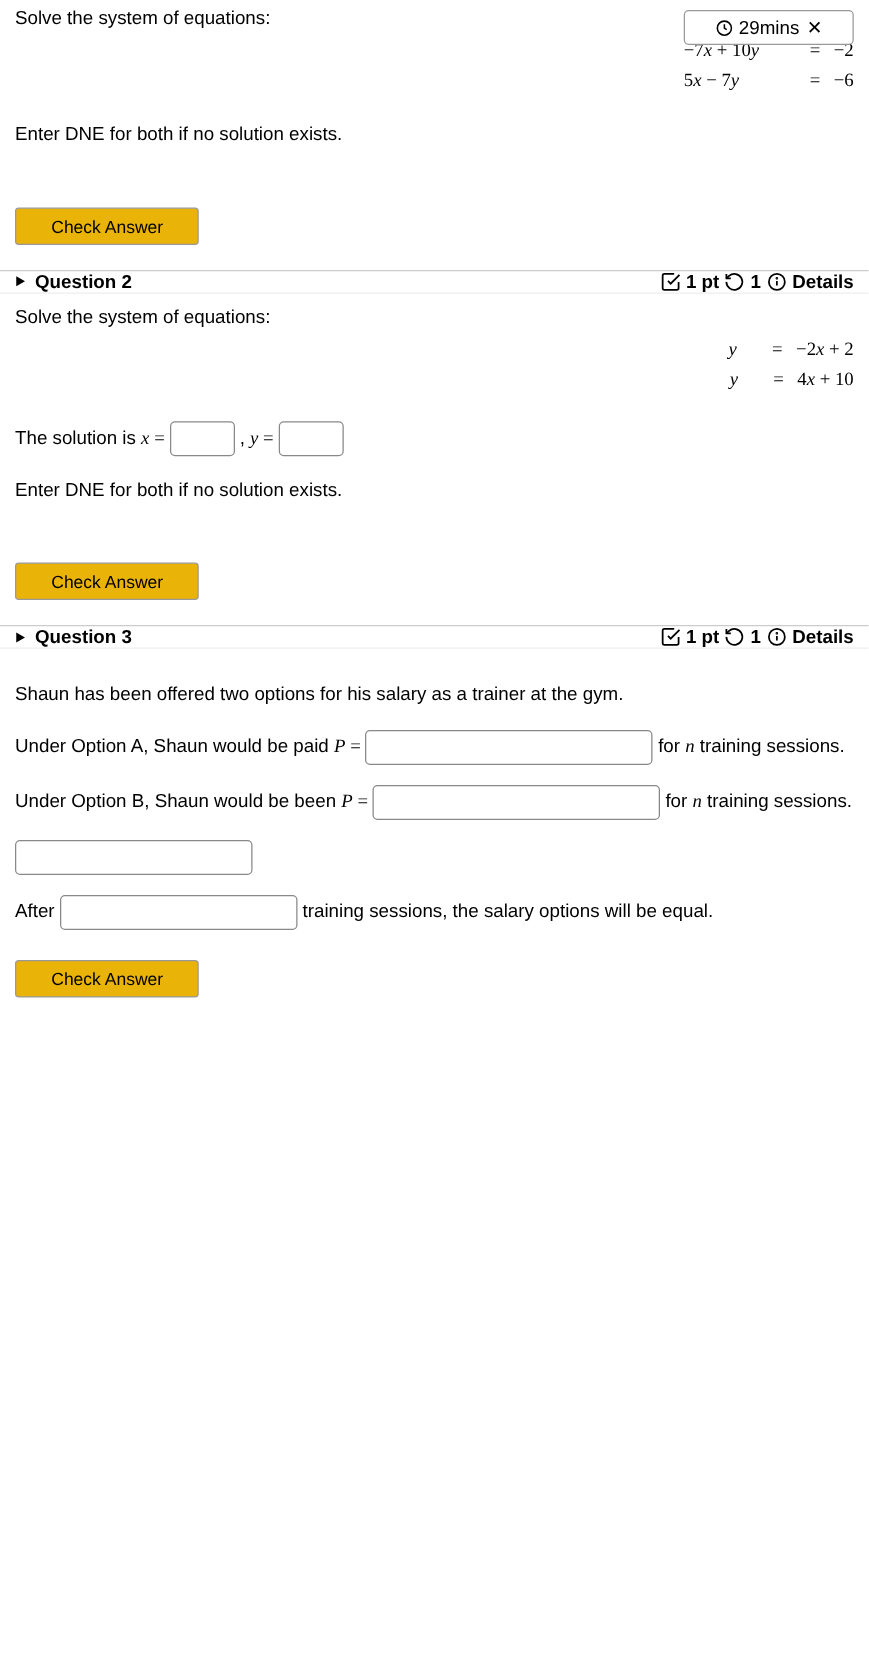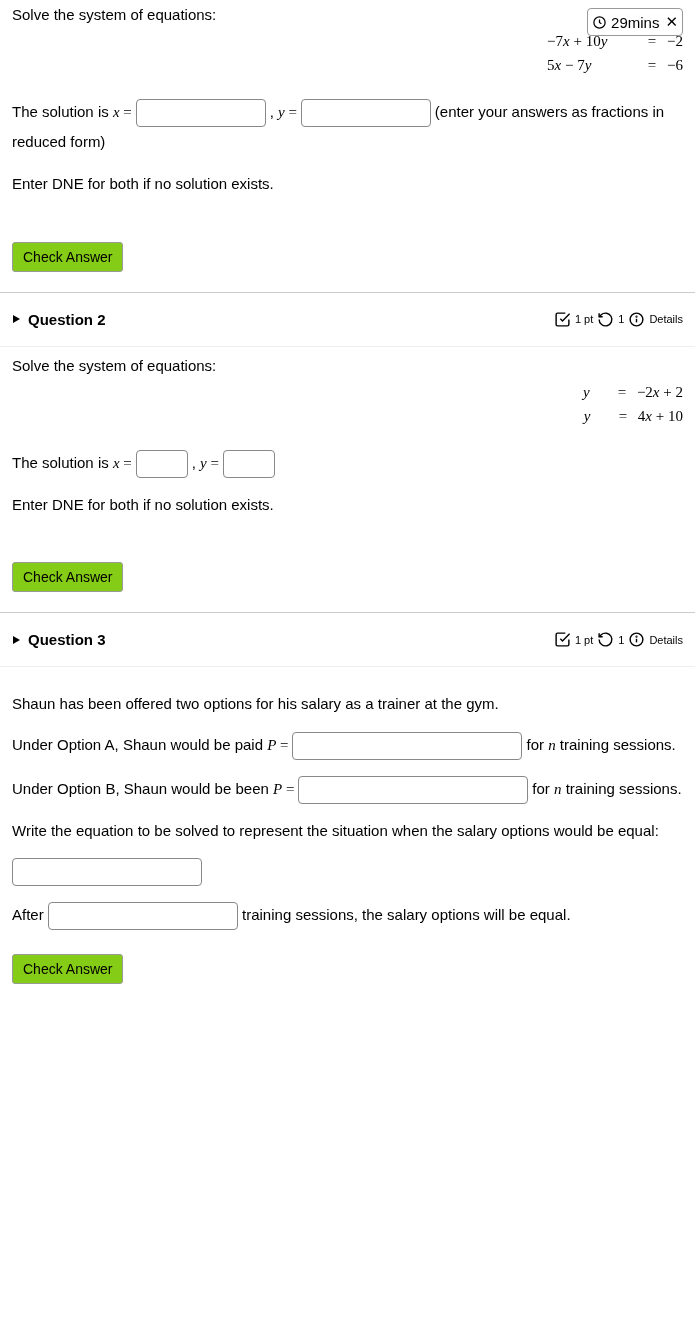--- a/index.html
+++ b/index.html
@@ -9,38 +9,38 @@
   color: #000;
   background: #fff;
   width: 695px;
 }
 .timer-box {
   position: absolute;
   top: 8px;
   right: 12px;
   border: 1px solid #999;
   border-radius: 4px;
-  padding: 4px 4px;
+  padding: 4px 24px;
   display: flex;
   align-items: center;
   gap: 4px;
   background: #fff;
 }
 .timer-box svg { width: 15px; height: 15px; }
 .timer-box .close-x { margin-left: 2px; }
 .question-header {
   display: flex;
   justify-content: space-between;
   align-items: center;
-  padding: 18px 12px;
+  padding: 0 12px;
   border-top: 1px solid #ccc;
   border-bottom: 1px solid #eee;
 }
 .q-title { display: flex; align-items: center; gap: 6px; font-weight: bold; font-size: 15px; }
-.q-meta { display: flex; align-items: center; gap: 4px; font-size: 11px; }
+.q-meta { display: flex; align-items: center; gap: 4px; font-size: 15px; font-weight: bold; }
 .q-meta svg { width: 17px; height: 17px; }
 .eq-table { margin: 6px 0 20px 0; }
 .eq-row { display: flex; align-items: baseline; line-height: 1.6; justify-content: flex-end; }
 .eq-lhs { width: 90px; }
 .eq-eq { width: 30px; text-align: center; }
 .eq-rhs { }
 .math-i { font-family: "Times New Roman", serif; font-style: italic; }
 .math-n { font-family: "Times New Roman", serif; }
 .answer-line { margin: 14px 0; line-height: 2; }
 input.ans-box {
@@ -50,22 +50,22 @@
   padding: 2px 4px;
   font-size: 14px;
   vertical-align: middle;
 }
 input.wider { width: 130px; }
 input.wider2 { width: 230px; }
 input.small { width: 52px; }
 input.med { width: 190px; }
 button.check-btn {
   border: 1px solid #999;
-  background: #84cc16;
-  padding: 6px 10px;
+  background: #eab308;
+  padding: 6px 28px;
   border-radius: 3px;
   font-size: 14px;
   margin-top: 30px;
   cursor: pointer;
 }
 .para { margin: 16px 0; line-height: 1.5; }
 .bullet-svg { width: 10px; height: 10px; }
 .first-block { position: relative; padding-top: 6px; }
 .first-block .q-body { padding: 0 12px 20px 12px; }
 .q-body { padding: 10px 12px 20px 12px; }
@@ -89,27 +89,20 @@
         <span class="eq-lhs"><span class="math-n">−7</span><span class="math-i">x</span><span class="math-n"> + 10</span><span class="math-i">y</span></span>
         <span class="eq-eq math-n">=</span>
         <span class="eq-rhs math-n">−2</span>
       </div>
       <div class="eq-row">
         <span class="eq-lhs"><span class="math-n">5</span><span class="math-i">x</span><span class="math-n"> − 7</span><span class="math-i">y</span></span>
         <span class="eq-eq math-n">=</span>
         <span class="eq-rhs math-n">−6</span>
       </div>
     </div>
-    <div class="answer-line">
-      <span>The solution is </span><span class="math-i">x</span><span class="math-n"> = </span>
-      <input class="ans-box wider" style="">
-      <span>, </span><span class="math-i">y</span><span class="math-n"> = </span>
-      <input class="ans-box wider" style="">
-      <span>(enter your answers as fractions in reduced form)</span>
-    </div>
     <div class="para">Enter DNE for both if no solution exists.</div>
     <button class="check-btn">Check Answer</button>
   </div>
 </div>
 
 <div class="question-header">
   <div class="q-title">
     <svg class="bullet-svg" viewBox="0 0 10 10">
         <path d="M1 1 L8 5 L1 9 Z" fill="#000"></path>
       </svg>
@@ -189,21 +182,20 @@
   <div class="para">
     <span>Under Option A, Shaun would be paid </span><span class="math-i">P</span><span class="math-n"> = </span>
     <input class="ans-box wider2" style="">
     <span> for </span><span class="math-i">n</span><span> training sessions.</span>
   </div>
   <div class="para">
     <span>Under Option B, Shaun would be been </span><span class="math-i">P</span><span class="math-n"> = </span>
     <input class="ans-box wider2" style="">
     <span> for </span><span class="math-i">n</span><span> training sessions.</span>
   </div>
-  <div class="para">Write the equation to be solved to represent the situation when the salary options would be equal:</div>
   <div class="para">
     <input class="ans-box med" style="">
   </div>
   <div class="para">
     <span>After </span>
     <input class="ans-box med" style="">
     <span> training sessions, the salary options will be equal.</span>
   </div>
   <button class="check-btn" style="margin-top:8px">Check Answer</button>
 </div>

